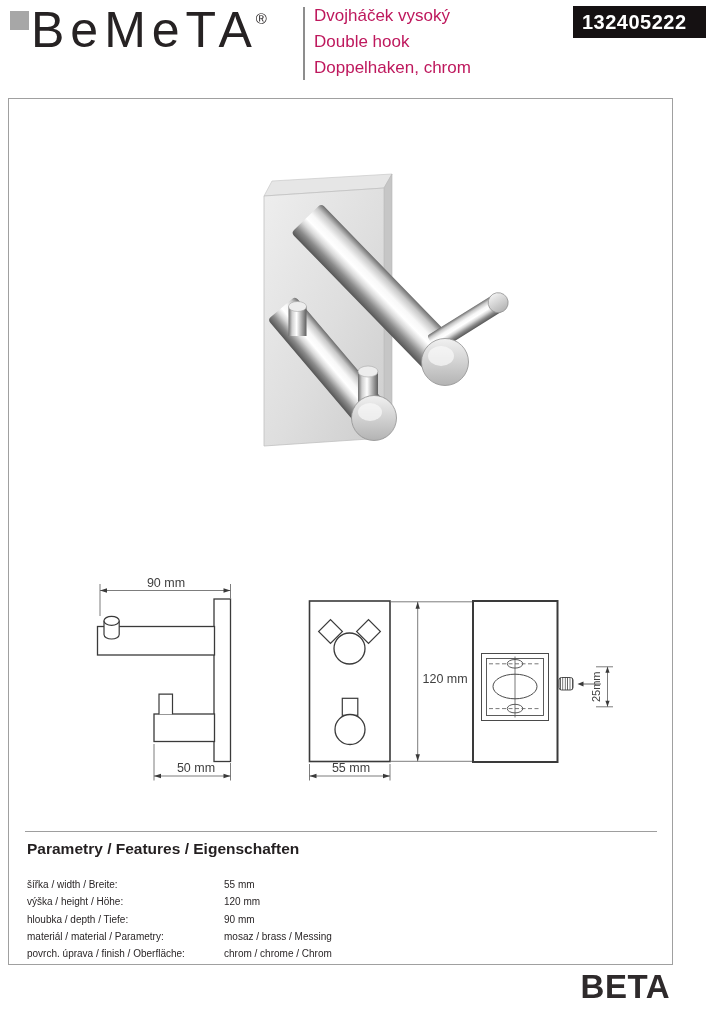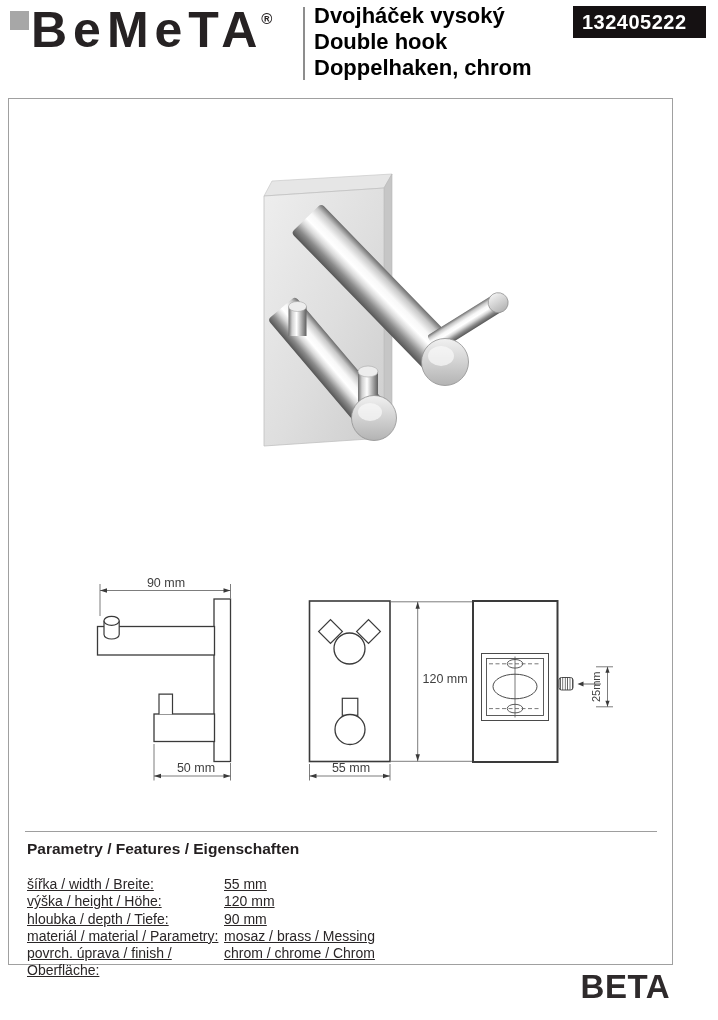--- a/index.html
+++ b/index.html
@@ -2,42 +2,42 @@
 <html><head>
 <meta charset="utf-8">
 <style>
   html,body{margin:0;padding:0;background:#fff;}
   .page{position:relative;width:718px;height:1020px;background:#fff;
         font-family:"Liberation Sans",sans-serif;overflow:hidden;}
 
   
   .logo-square{position:absolute;left:10px;top:11px;width:19px;height:19px;background:#a7a7a7;}
   .brand{position:absolute;left:31px;top:0;height:62px;line-height:60px;
-         font-size:50px;font-weight:700;letter-spacing:6px;color:#262223;white-space:nowrap;}
+         font-size:50px;font-weight:400;letter-spacing:6px;color:#262223;white-space:nowrap;}
   .brand .reg{font-size:15px;letter-spacing:0;position:relative;top:-23px;left:-2px;}
   .hdr-divider{position:absolute;left:303px;top:7px;width:2px;height:73px;background:#8d8d8d;}
-  .names{position:absolute;left:314px;top:3px;font-size:22px;font-weight:700;
-         line-height:26px;color:#000000;white-space:nowrap;}
+  .names{position:absolute;left:314px;top:3px;font-size:17px;font-weight:400;
+         line-height:26px;color:#be185d;white-space:nowrap;}
   .code{position:absolute;left:573px;top:6px;width:133px;height:32px;background:#151112;
         color:#fff;font-size:20px;font-weight:700;line-height:32px;padding-left:9px;
         box-sizing:border-box;letter-spacing:0.5px;}
 
   
   .frame{position:absolute;left:8px;top:98px;width:665px;height:867px;
          border:1.5px solid #a0a0a0;box-sizing:border-box;background:#fff;}
 
   .photo{position:absolute;left:240px;top:150px;width:290px;height:320px;}
   .drawings{position:absolute;left:80px;top:565px;width:545px;height:225px;}
 
   .rule{position:absolute;left:25px;top:831px;width:632px;height:1px;background:#9e9e9e;}
 
   .params-heading{position:absolute;left:27px;top:840px;margin:0;font-size:15.5px;
                   font-weight:700;color:#231f20;text-align:center;}
-  .params{position:absolute;left:27px;top:876px;width:620px;font-size:14px;
-          color:#2a2627;line-height:17.3px;text-decoration:underline;}
+  .params{position:absolute;left:27px;top:876px;width:620px;font-size:10px;
+          color:#2a2627;line-height:17.3px;}
   .prow{display:flex;}
   .plabel{width:197px;flex:0 0 197px;}
   .pvalue{flex:1;}
 
   .beta{position:absolute;right:48px;top:968px;font-size:33px;font-weight:700;
         color:#2e2a2b;letter-spacing:0.5px;margin-left:29px;}
 
   svg text{font-family:"Liberation Sans",sans-serif;}
 </style>
 </head>

